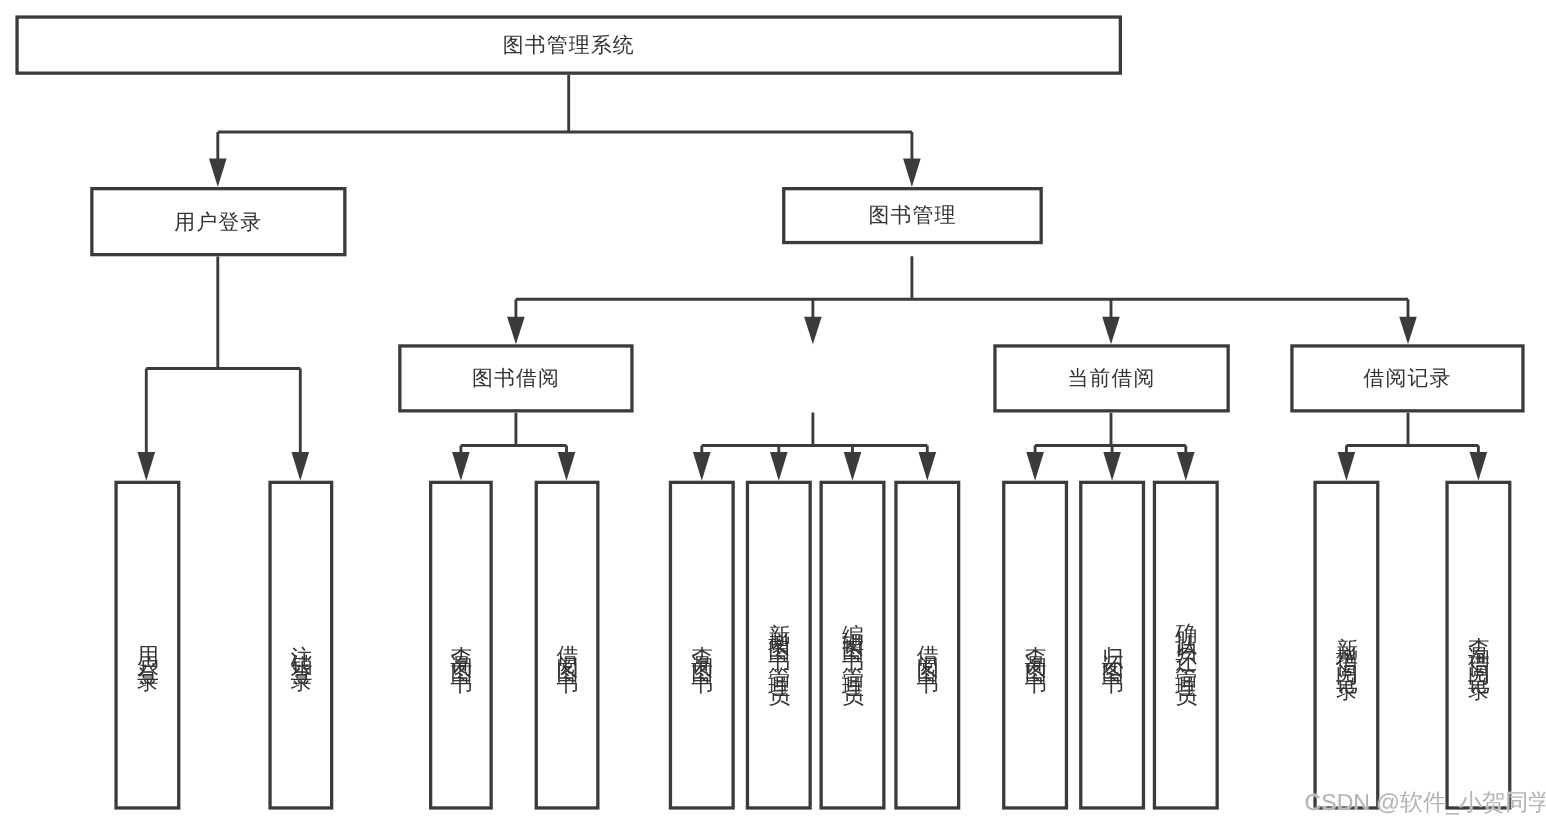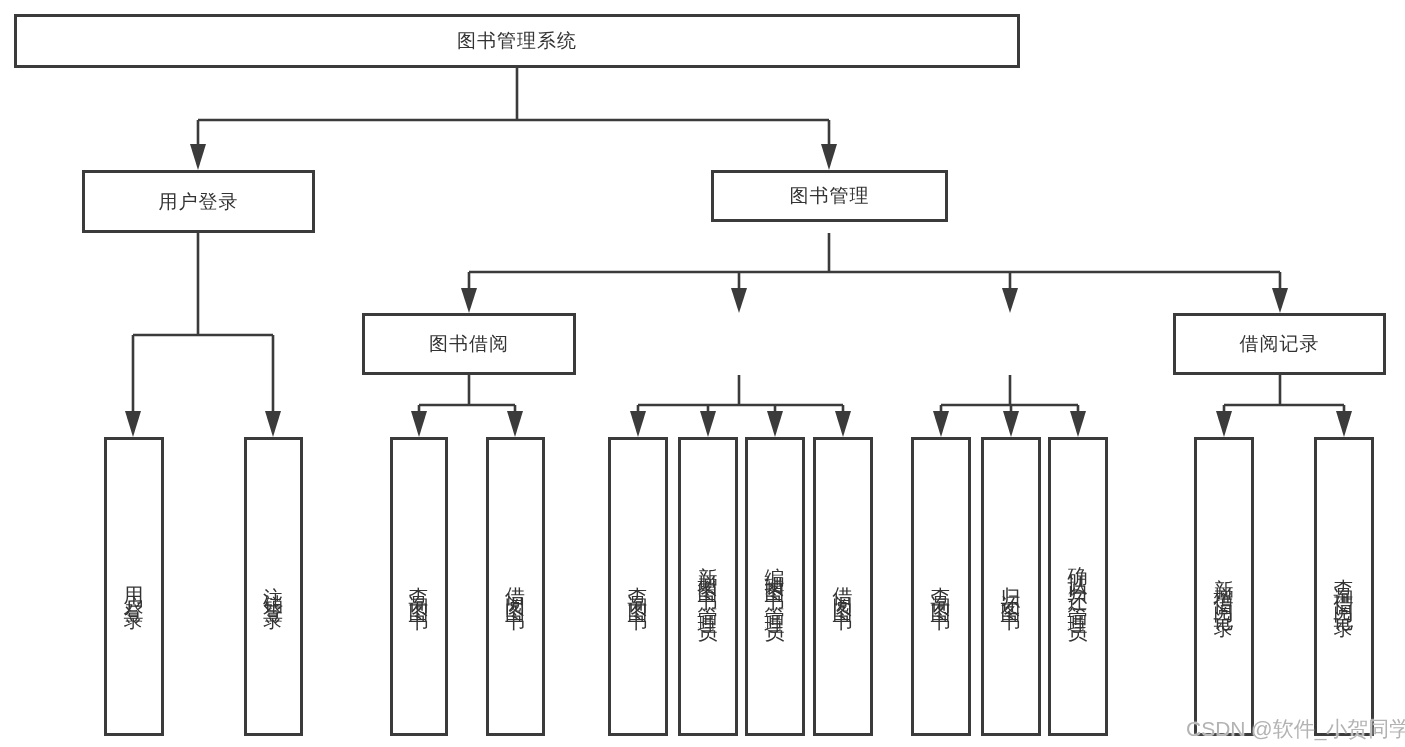--- a/index.html
+++ b/index.html
@@ -109,20 +109,21 @@
       <polygon points="1336,411 1352,411 1344,437"></polygon>
     </g>
   </svg>
 
   <div class="node h root" style="left:14px; top:14px; width:1006px; height:54px;">图书管理系统</div>
 
   <div class="node h" style="left:82px; top:170px; width:233px; height:63px;">用户登录</div>
   <div class="node h" style="left:711px; top:170px; width:237px; height:52px;">图书管理</div>
 
   <div class="node h" style="left:362px; top:313px; width:214px; height:62px;">图书借阅</div>
+  <div class="node h" style="left:903px; top:313px; width:215px; height:62px;">当前借阅</div>
   <div class="node h" style="left:1173px; top:313px; width:213px; height:62px;">借阅记录</div>
 
   <div class="node v" style="left:104px; top:437px; width:60px; height:299px;">
     <span class="vtext">用户登录</span>
   </div>
   <div class="node v" style="left:244px; top:437px; width:59px; height:299px;">
     <span class="vtext">注销登录</span>
   </div>
 
   <div class="node v" style="left:390px; top:437px; width:58px; height:299px;">

